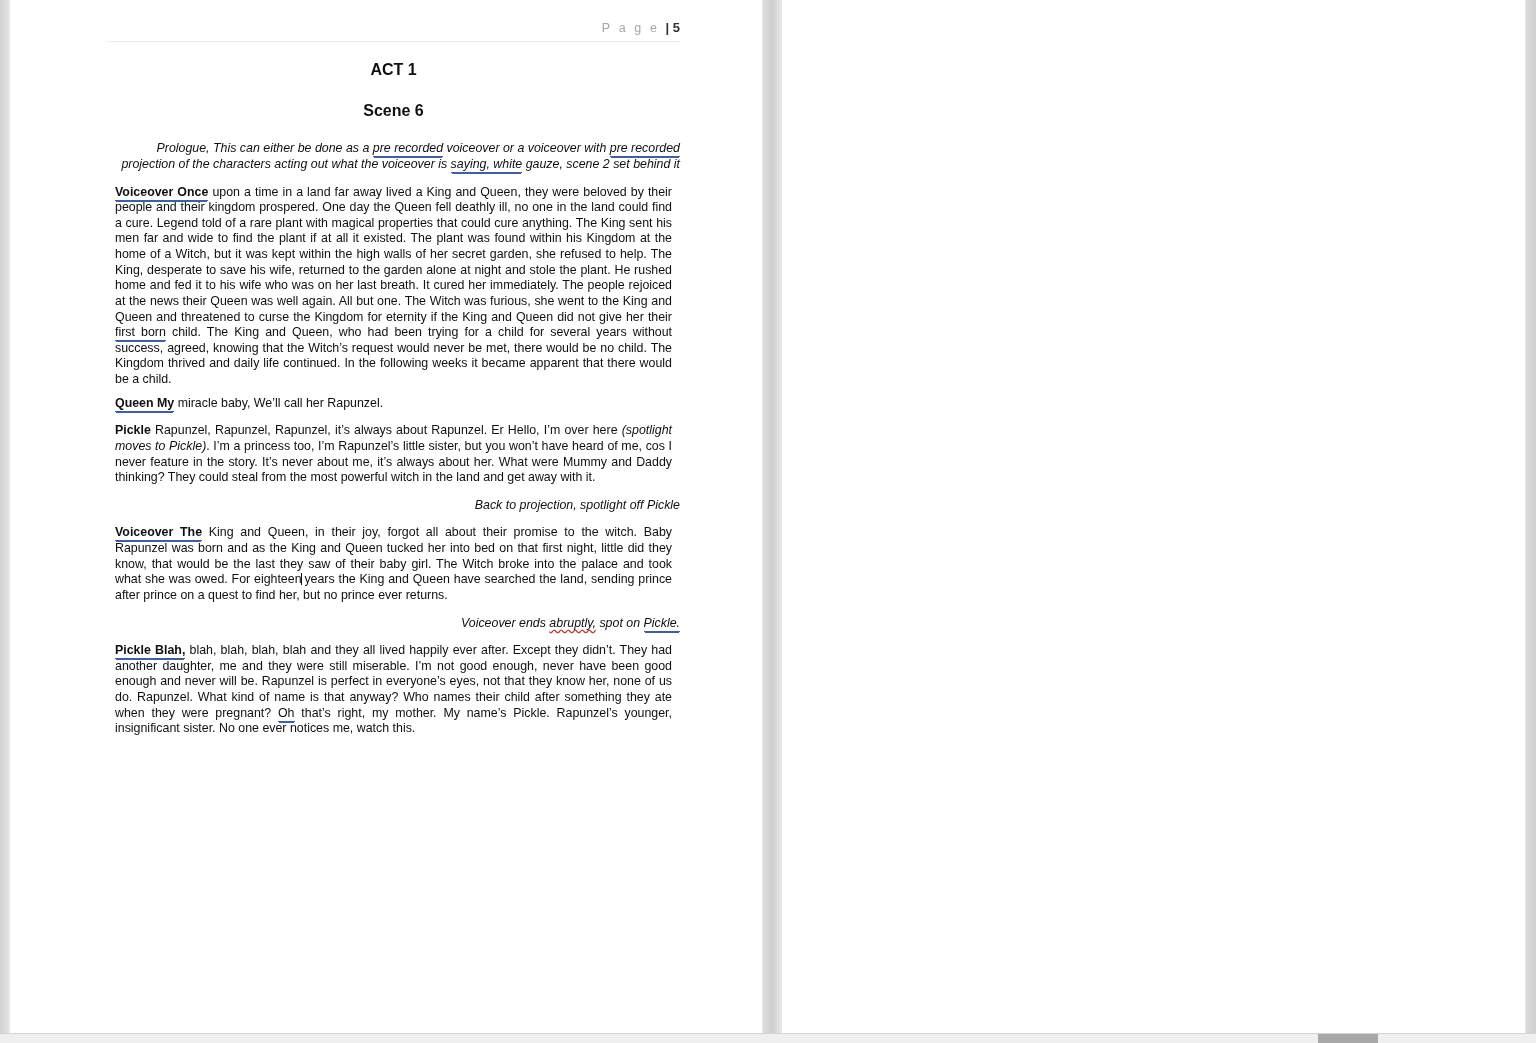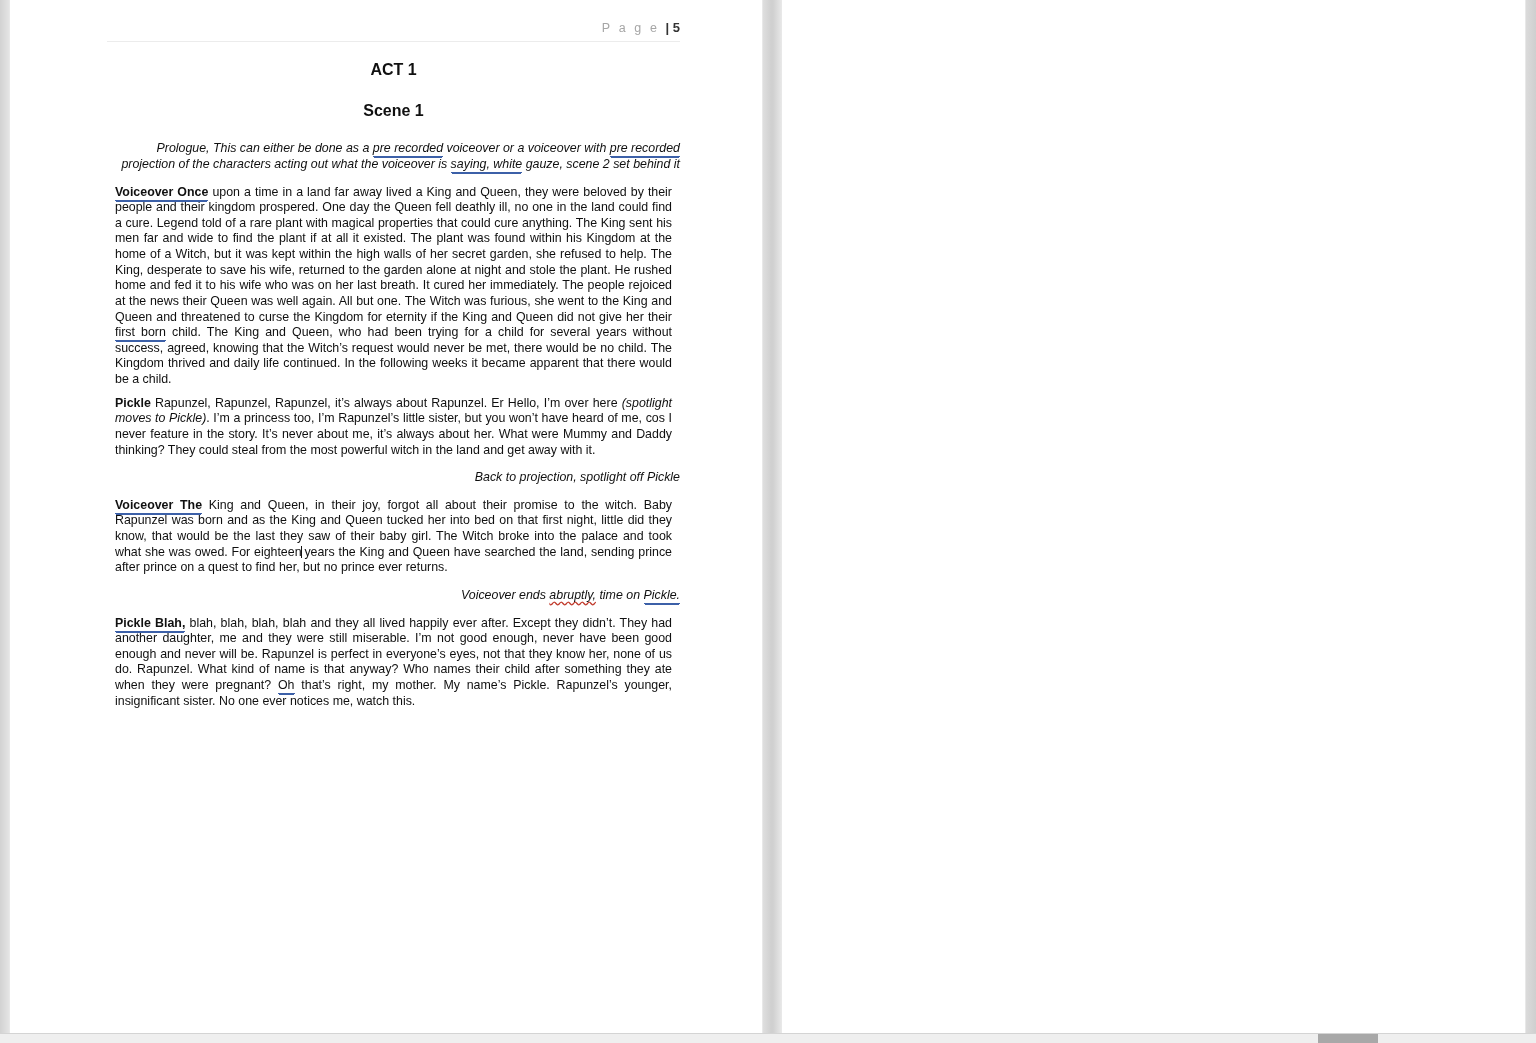--- a/index.html
+++ b/index.html
@@ -173,35 +173,36 @@
       <div class="pg-header">
         <span class="pg-header-inner">
           <span>P a g e </span><span class="pg-num">| </span><span class="pg-num">5</span>
         </span>
       </div>
       <div class="header-rule"></div>
 
       <div class="content">
 
         <div class="center-head">ACT 1</div>
-        <div class="center-head tight">Scene 1</div>
+        <div class="center-head tight">Scene 6</div>
 
         <p class="para stage"><span>Prologue, This can either be done as a </span><span class="sp">pre recorded</span><span> voiceover or a voiceover with </span><span class="sp">pre recorded</span><span> projection of the characters acting out what the voiceover is </span><span class="sp">saying,  white</span><span> gauze, scene 2 set behind it</span></p>
 
         <p class="line"><b class="sp">Voiceover  Once</b><span> upon a time in a land far away lived a King and Queen, they were beloved by their people and their kingdom prospered. One day the Queen fell deathly ill, no one in the land could find a cure. Legend told of a rare plant with magical properties that could cure anything. The King sent his men far and wide to find the plant if at all it existed.  The plant was found within his Kingdom at the home of a Witch, but it was kept within the high walls of her secret garden, she refused to help. The King, desperate to save his wife, returned to the garden alone at night and stole the plant. He rushed home and fed it to his wife who was on her last breath.  It cured her immediately. The people rejoiced at the news their Queen was well again. All but one.  The Witch was furious, she went to the King and Queen and threatened to curse the Kingdom for eternity if the King and Queen did not give her their </span><span class="sp">first born</span><span> child.  The King and Queen, who had been trying for a child for several years without success, agreed, knowing that the Witch’s request would never be met, there would be no child. The Kingdom thrived and daily life continued. In the following weeks it became apparent that there would be a child.</span></p>
 
+        <p class="line left" style="margin-bottom:12px"><b class="sp">Queen  My</b><span> miracle baby, We’ll call her Rapunzel.</span></p>
 
 
         <p class="line" style="margin-bottom:12px"><b>Pickle</b><span> Rapunzel, Rapunzel, Rapunzel, it’s always about Rapunzel. Er Hello, I’m over here </span><i>(spotlight moves to Pickle)</i><span>. I’m a princess too, I’m Rapunzel’s little sister, but you won’t have heard of me, cos I never feature in the story. It’s never about me, it’s always about her. What were Mummy and Daddy thinking? They could steal from the most powerful witch in the land and get away with it.</span></p>
 
         <p class="para stage">Back to projection, spotlight off Pickle</p>
 
         <p class="line" style="margin-bottom:12px"><b class="sp">Voiceover  The</b><span> King and Queen, in their joy, forgot all about their promise to the witch. Baby Rapunzel was born and as the King and Queen tucked her into bed on that first night, little did they know, that would be the last they saw of their baby girl. The Witch broke into the palace and took what she was owed. For eighteen</span><span class="caret"></span><span> years the King and Queen have searched the land, sending prince after prince on a quest to find her, but no prince ever returns.</span></p>
 
-        <p class="para stage"><span>Voiceover ends </span><span class="gr">abruptly,</span><span> time on </span><span class="sp">Pickle.</span></p>
+        <p class="para stage"><span>Voiceover ends </span><span class="gr">abruptly,</span><span> spot on </span><span class="sp">Pickle.</span></p>
 
         <p class="line"><b class="sp">Pickle  Blah,</b><span> blah, blah, blah, blah and they all lived happily ever after. Except they didn’t. They had another daughter, me and they were still miserable. I’m not good enough, never have been good enough and never will be. Rapunzel is perfect in everyone’s eyes, not that they know her, none of us do. Rapunzel. What kind of name is that anyway? Who names their child after something they ate when they were pregnant? </span><span class="sp">Oh</span><span> that’s right, my mother. My name’s Pickle. Rapunzel’s younger, insignificant sister. No one ever notices me, watch this.</span></p>
 
       </div>
     </div>
   </div>
 
   <div class="page" id="page-right">
     <div class="page-inner">
 

